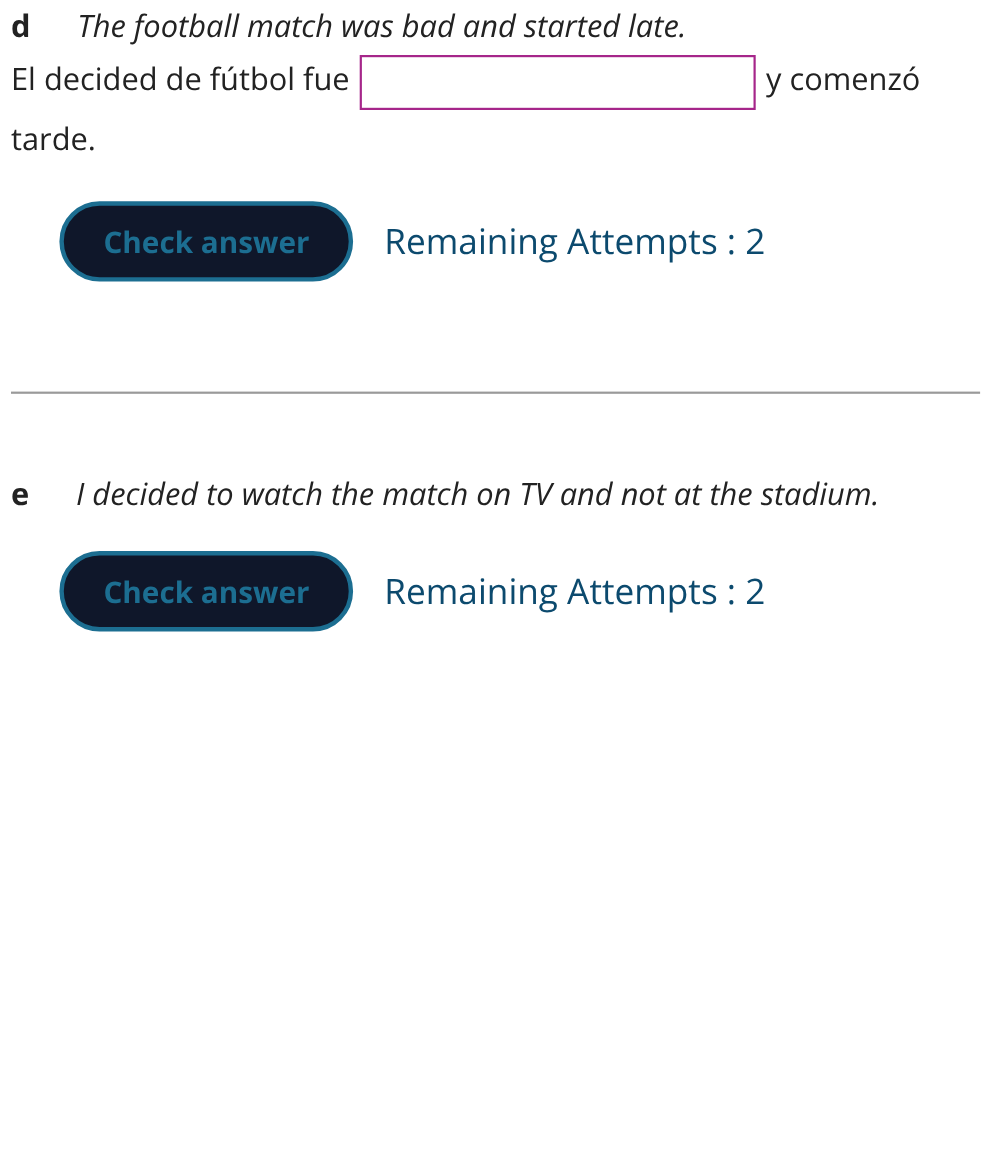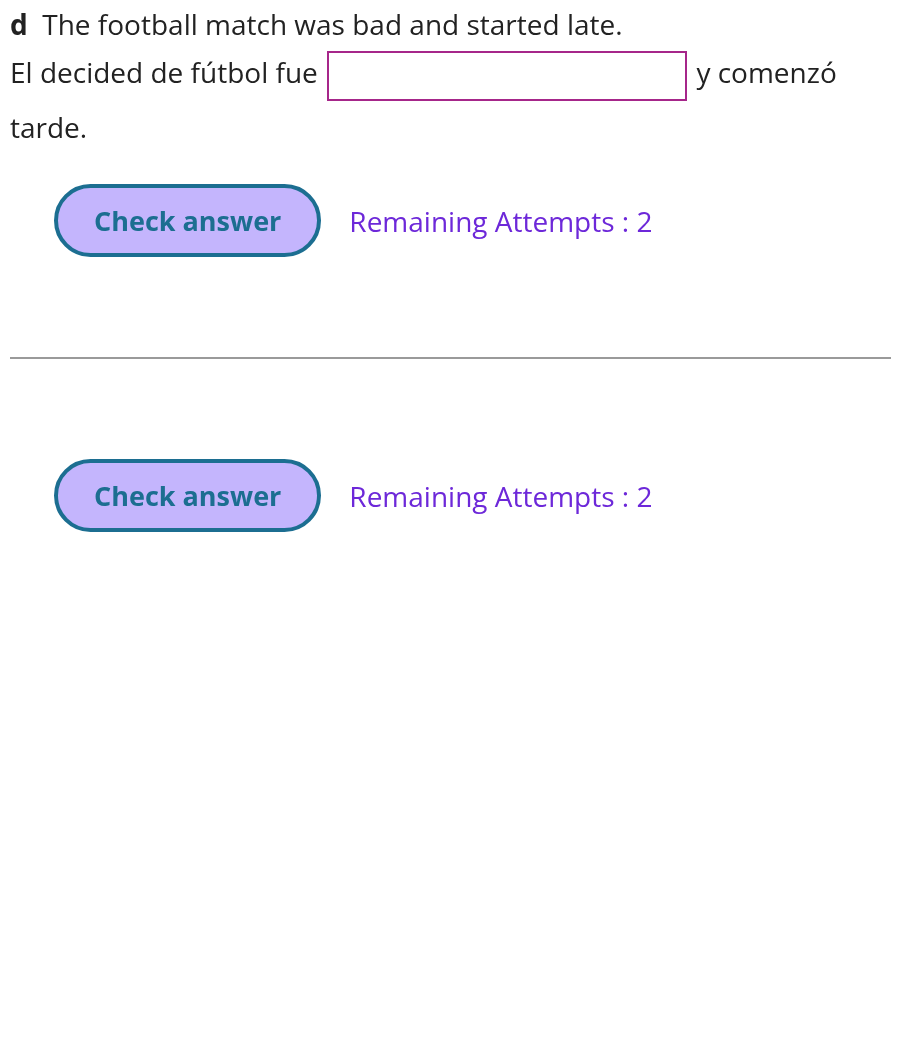--- a/index.html
+++ b/index.html
@@ -18,20 +18,22 @@
       padding-bottom: 100px;
     }
     .prompt-line {
       font-size: 28px;
       line-height: 1.55;
     }
     .letter {
       font-weight: 700;
     }
     .prompt-text {
+      font-style: italic;
+      margin-left: 28px;
     }
     .fill-line {
       font-size: 28px;
       line-height: 1.9;
     }
     .answer-input {
       display: inline-block;
       vertical-align: middle;
       width: 360px;
       height: 50px;
@@ -46,32 +48,32 @@
     }
     .action-row {
       margin-top: 30px;
       display: flex;
       align-items: center;
       gap: 28px;
       padding-left: 44px;
     }
     .check-btn {
       border: 4px solid #1c6e91;
-      background: #c4b5fd;
+      background: #0f172a;
       color: #1c6e91;
       font-weight: 700;
       font-size: 27px;
       padding: 14px 36px;
       border-radius: 999px;
       cursor: pointer;
       font-family: inherit;
     }
     .attempts {
-      font-size: 28px;
-      color: #6d28d9;
+      font-size: 32px;
+      color: #0c4a6e;
     }
     hr.divider {
       border: none;
       border-top: 2.5px solid #9a9a9a;
       margin: 0;
     }
     .q-e {
       padding-top: 70px;
     }
   </style>
@@ -85,17 +87,20 @@
   <div class="fill-line"><span>El decided de fútbol fue </span><input type="text" class="answer-input focused" value="" style=""><span> y comenzó tarde.</span></div>
   <div class="action-row">
     <button class="check-btn">Check answer</button>
     <span class="attempts">Remaining Attempts : 2</span>
   </div>
 </div>
 
 <hr class="divider">
 
 <div class="question-block q-e">
+  <div class="prompt-line">
+    <span class="letter">e</span>&nbsp;&nbsp;<span class="prompt-text">I decided to watch the match on TV and not at the stadium.</span>
+  </div>
   <div class="action-row">
     <button class="check-btn">Check answer</button>
     <span class="attempts">Remaining Attempts : 2</span>
   </div>
 </div>
 
 </body></html>

